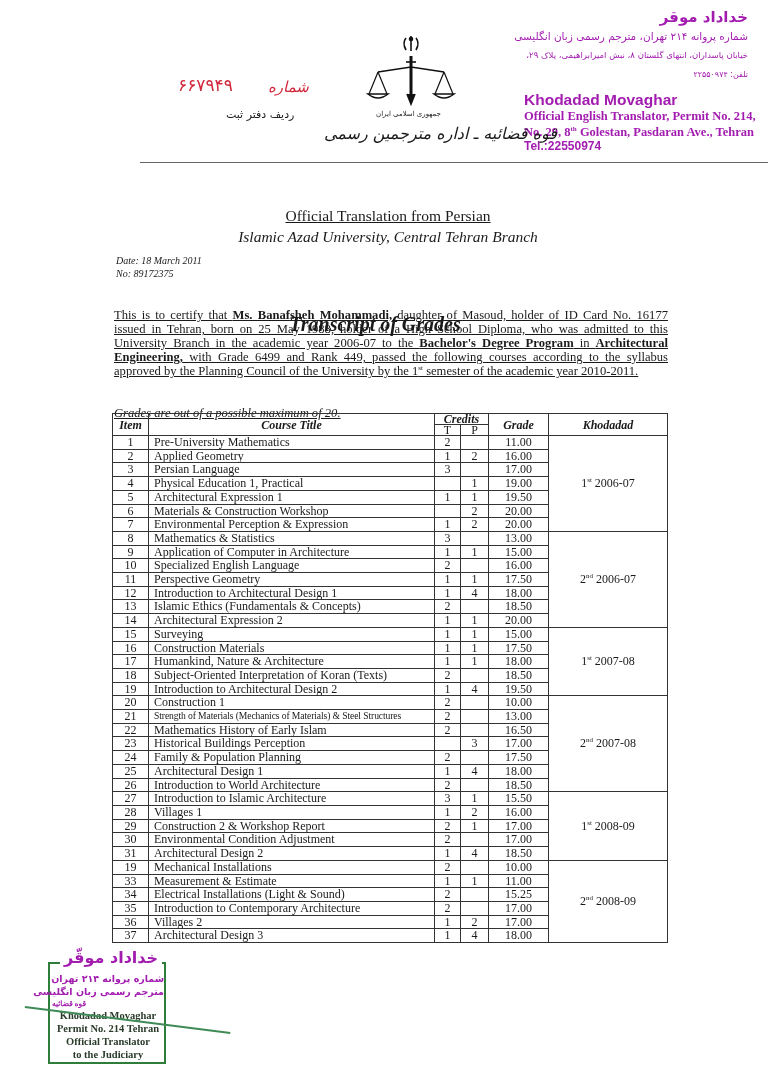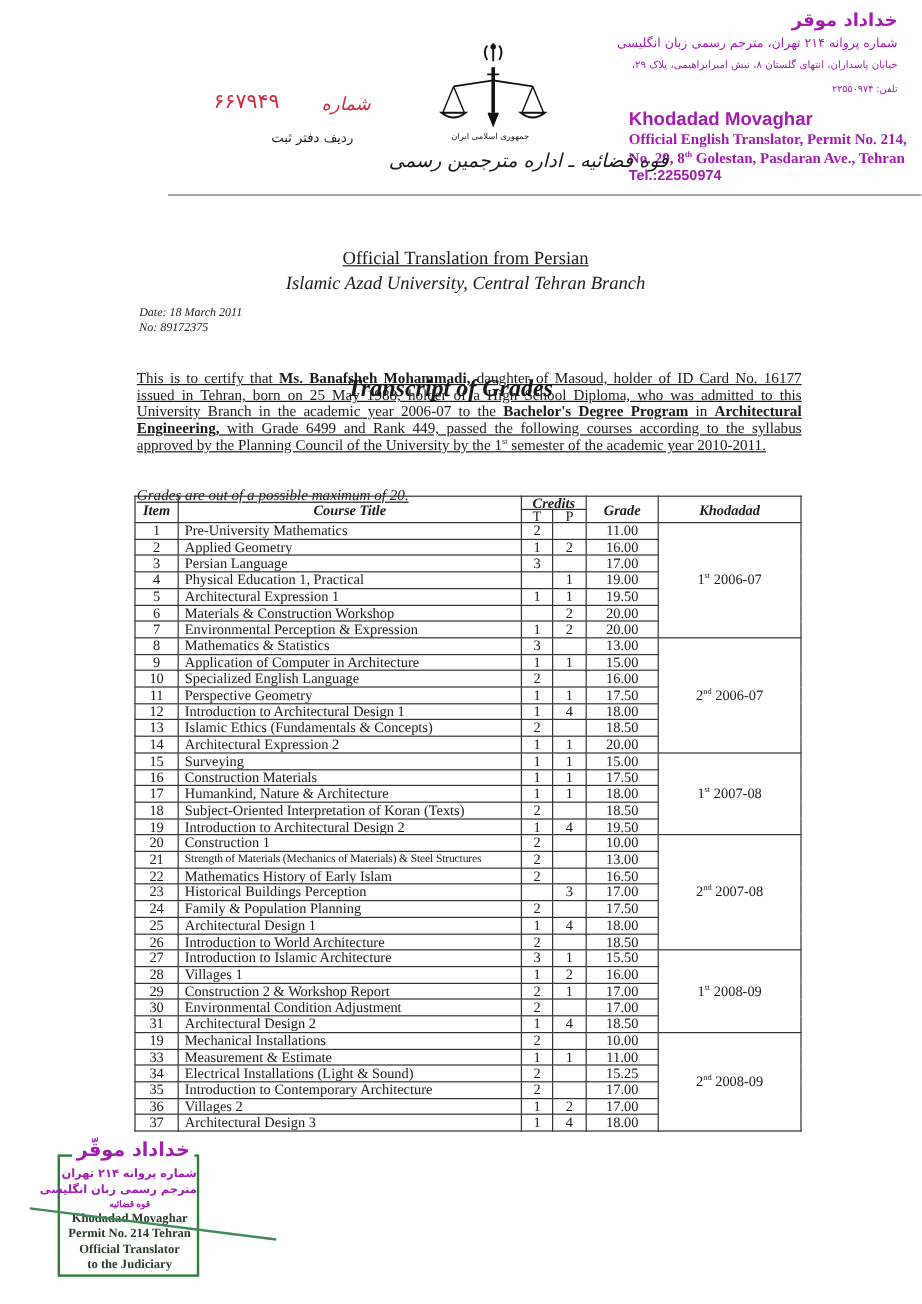--- a/index.html
+++ b/index.html
@@ -53,21 +53,21 @@
   #grades-table th.sub { font-weight:normal; font-style:normal; }
   #grades-table td.c { text-align:center; }
   #grades-table td.title { text-align:left; padding-left:5px; }
   #grades-table td.title.compact { font-size:9.6px; letter-spacing:-0.1px; }
   #grades-table td.sem { text-align:center; font-size:12px; }
   #grades-table td.sem sup { font-size:7px; line-height:0; }
 
   
   #stamp { left:48px; top:962px; width:118px; height:102px; border:2px solid #2f7d3b; box-sizing:border-box; }
   #stamp-fa-name { left:60px; top:948px; font-size:16px; font-weight:bold; background:#fff; padding:0 4px; }
-  .stamp-fa { left:52px; width:112px; text-align:center; font-size:9.5px; font-weight:bold; }
+  .stamp-fa { left:52px; width:112px; text-align:left; font-size:9.5px; font-weight:bold; }
   #stamp-fa-l1 { top:973px; }
   #stamp-fa-l2 { top:986px; }
   #stamp-fa-l3 { top:999px; font-size:7.5px;font-family:Liberation Serif, serif; }
   .stamp-en { left:48px; width:120px; text-align:center; font-size:10.5px; font-weight:bold; color:#2a3b2a; }
   #stamp-en-l1 { top:1010px; background:#fff; left:58px; width:100px; }
   #stamp-en-l2 { top:1023px; }
   #stamp-en-l3 { top:1036px; }
   #stamp-en-l4 { top:1049px; }
   #stamp-line { left:25px; top:1006px; width:207px; height:1.5px; background:#3f8a57; transform-origin:0 0; transform:rotate(7.2deg); }
 </style>

